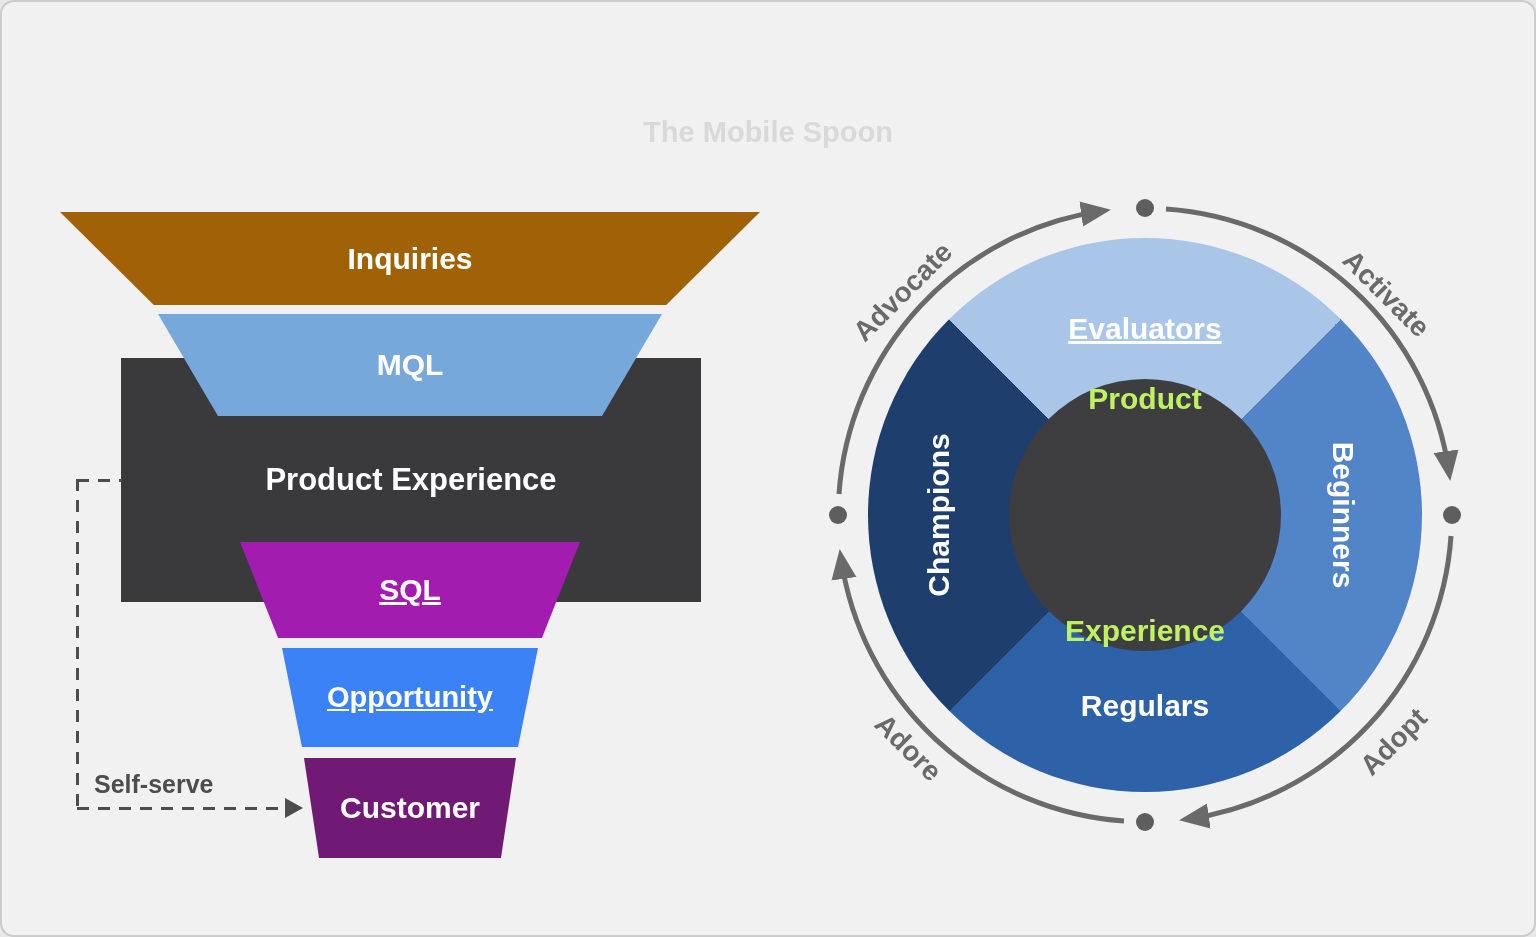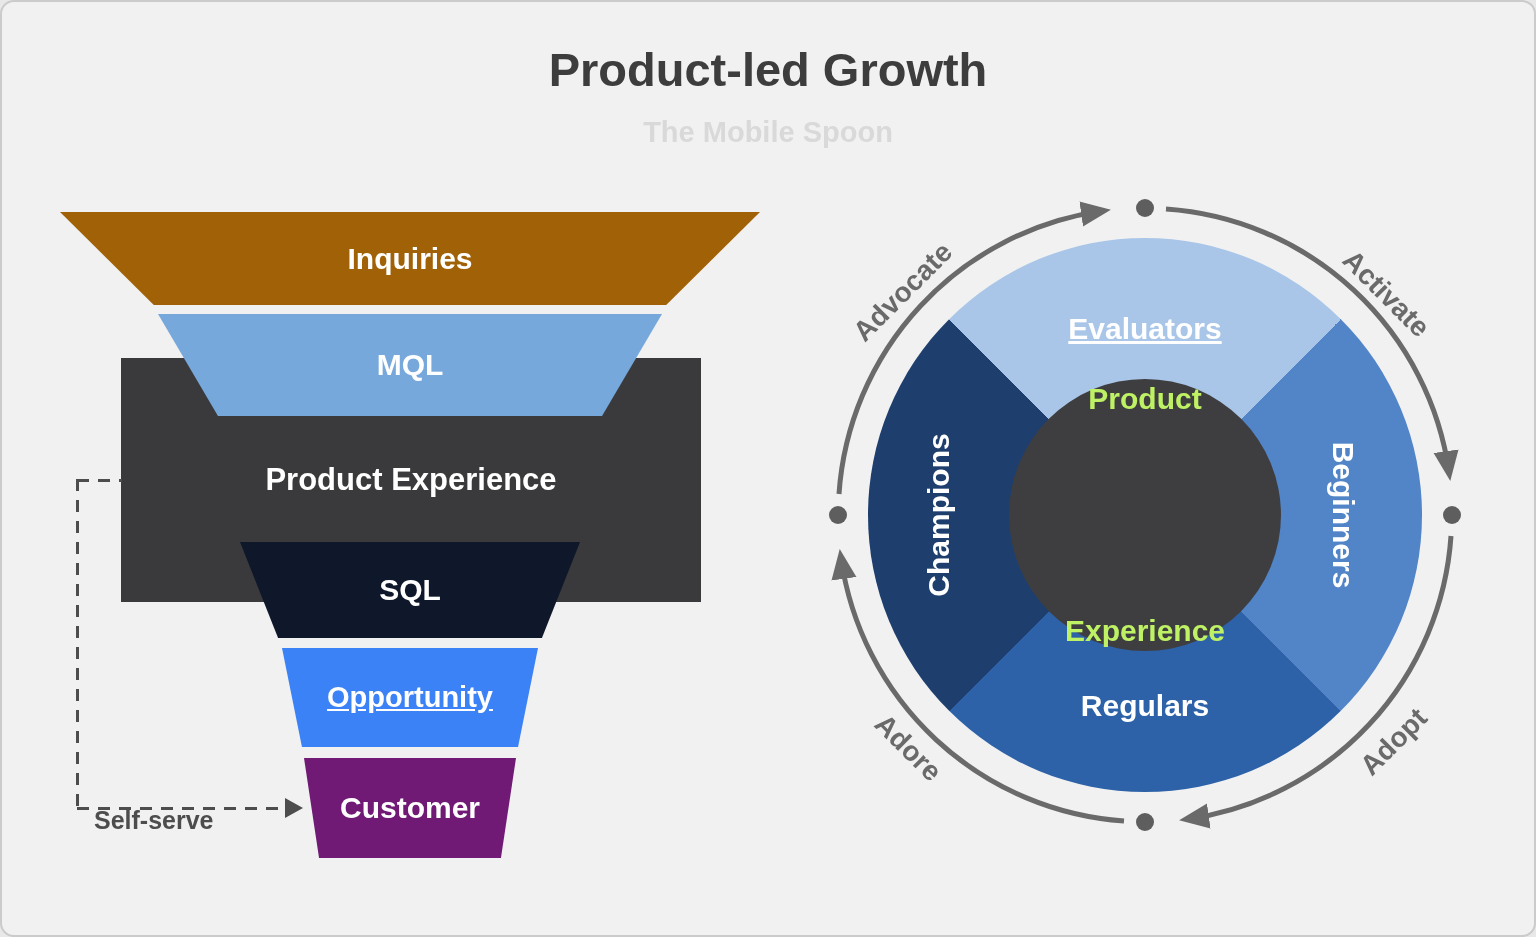--- a/index.html
+++ b/index.html
@@ -35,21 +35,21 @@
            clip-path:polygon(0 0,100% 0,92.9% 100%,7.1% 100%);font-size:30px;}
 
   
   .dash{position:absolute;}
   .dash-a{left:75px;top:477px;width:45px;height:3px;}
   .dash-b{left:74px;top:477px;width:3px;height:331px;}
   .dash-c{left:75px;top:805px;width:208px;height:3px;}
   .arrow-right{position:absolute;left:283px;top:796px;width:0;height:0;
     border-top:10px solid transparent;border-bottom:10px solid transparent;
     border-left:18px solid #4d4d4d;}
-  .self-serve{position:absolute;left:92px;top:804px;font-size:25px;font-weight:700;text-align:center;}
+  .self-serve{position:absolute;left:92px;top:768px;font-size:25px;font-weight:700;text-align:center;}
 
   
   .donut{position:absolute;left:866px;top:236px;width:554px;height:554px;border-radius:50%;}
   .center-circle{position:absolute;left:1007px;top:377px;width:272px;height:272px;
     border-radius:50%;display:flex;flex-direction:column;align-items:center;
     justify-content:space-between;color:#bef264;font-weight:700;font-size:30px;line-height:40px;}
   .seg-label{position:absolute;color:#fff;font-weight:700;font-size:30px;white-space:nowrap;}
   .seg-evaluators{left:1143px;top:327px;transform:translate(-50%,-50%);text-decoration:underline;}
   .seg-beginners{left:1341px;top:513px;transform:translate(-50%,-50%) rotate(90deg);}
   .seg-regulars{left:1143px;top:704px;transform:translate(-50%,-50%);}
@@ -59,36 +59,35 @@
   .phase-activate{left:1384px;top:292px;transform:translate(-50%,-50%) rotate(45deg);}
   .phase-adopt{left:1392px;top:740px;transform:translate(-50%,-50%) rotate(-45deg);}
   .phase-adore{left:906px;top:746px;transform:translate(-50%,-50%) rotate(45deg);}
   .ring-svg{position:absolute;left:0;top:0;width:1536px;height:937px;pointer-events:none;}
 </style>
 </head>
 <body>
 
 <div class="canvas" style="background: rgb(241, 241, 242); border-color: rgb(203, 203, 203);">
 
-  <div class="title" style="color: rgb(61, 61, 61);">Product-led Growth</div>
   <div class="subtitle" style="color: rgb(217, 217, 217);">The Mobile Spoon</div>
 
   <section>
 
     <div class="band pe-band" style="background-color: rgb(58, 58, 60);">
       <span>Product Experience</span>
     </div>
 
     <div class="band stage-0" style="background-color: #a16207;">
       <span>Inquiries</span>
     </div>
     <div class="band stage-1" style="background-color: rgb(119, 168, 219);">
       <span>MQL</span>
     </div>
-    <div class="band stage-2" style="background-color: #0f172a;">
+    <div class="band stage-2" style="background-color: #a21caf; text-decoration: underline;">
       <span>SQL</span>
     </div>
     <div class="band stage-3" style="background-color: #3b82f6; text-decoration: underline;">
       <span>Opportunity</span>
     </div>
     <div class="band stage-4" style="background-color: #701a75;">
       <span>Customer</span>
     </div>
 
     <div class="dash dash-a" style="background: repeating-linear-gradient(90deg, rgb(77, 77, 77) 0px, rgb(77, 77, 77) 12px, transparent 12px, transparent 21px);"></div>

